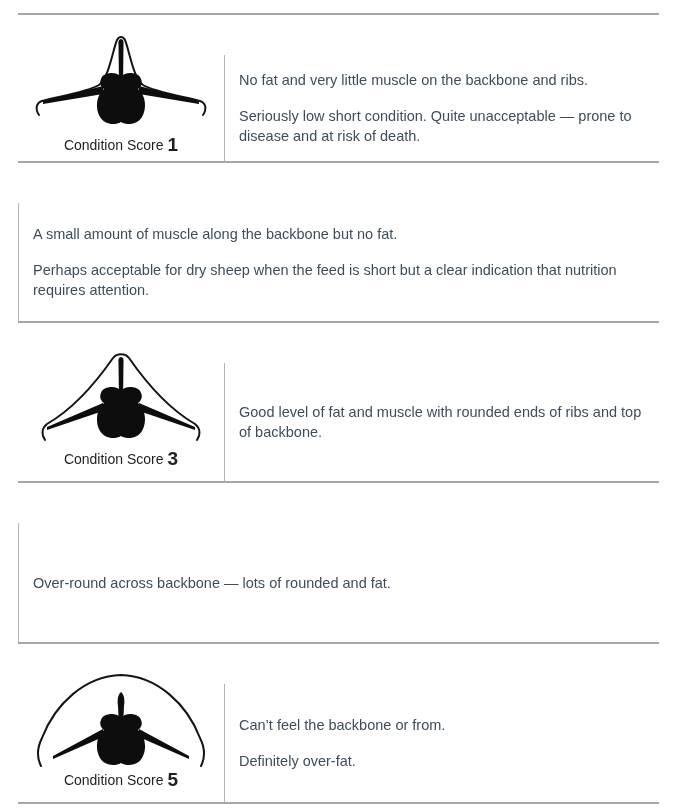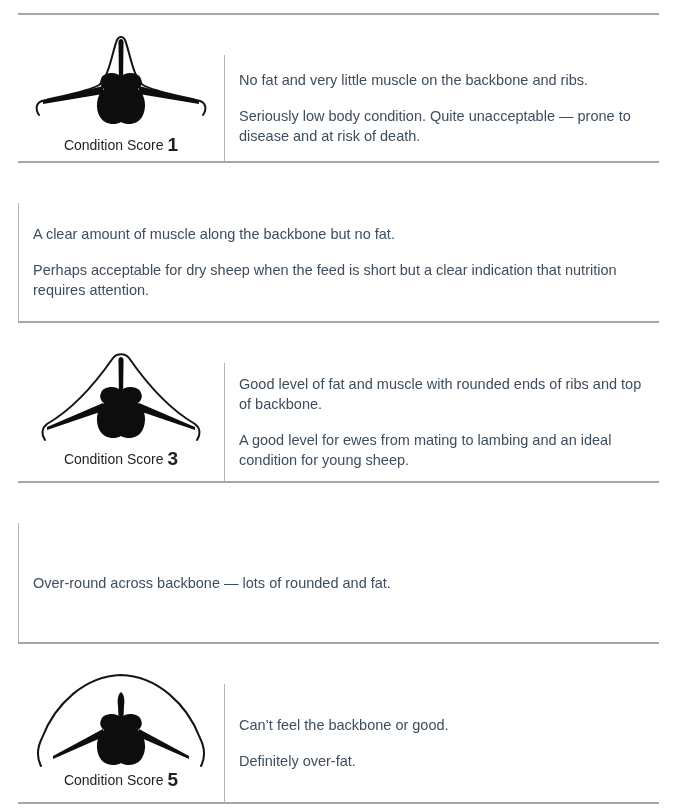--- a/index.html
+++ b/index.html
@@ -77,45 +77,44 @@
         <path class="skin" d="M 6 84 C 2 78 3 72 9 70 C 34 64 56 60 66 54 C 76 47 80 18 84 9 C 86 5 90 5 92 9 C 96 18 100 47 110 54 C 120 60 142 64 167 70 C 173 72 174 78 170 84"></path>
         <path class="ink" d="M 88 8 C 86 8 85 10 85.5 14 L 86 54 L 90 54 L 90.5 14 C 91 10 90 8 88 8 Z"></path>
         <path class="ink" d="M 70 55 L 10 70 L 10 73 L 70 63 Z"></path>
         <path class="ink" d="M 106 55 L 166 70 L 166 73 L 106 63 Z"></path>
         <path class="ink" d="M 88 46 C 84 40 70 41 68 48 C 66 52 68 56 71 58 C 63 64 62 78 67 86 C 71 93 81 95 88 91 C 95 95 105 93 109 86 C 114 78 113 64 105 58 C 108 56 110 52 108 48 C 106 41 92 40 88 46 Z"></path>
       </svg>
       <div class="score-label"><span>Condition Score</span><span class="num">1</span></div>
     </div>
     <div class="cell cell-right">
       <p>No fat and very little muscle on the backbone and ribs.</p>
-      <p>Seriously low body condition. Quite unacceptable — prone to disease and at risk of death.</p>
+      <p>Seriously low short condition. Quite unacceptable — prone to disease and at risk of death.</p>
     </div>
   </div>
 
   <div class="row row-2">
     <div class="cell cell-right">
-      <p>A clear amount of muscle along the backbone but no fat.</p>
+      <p>A small amount of muscle along the backbone but no fat.</p>
       <p>Perhaps acceptable for dry sheep when the feed is short but a clear indication that nutrition requires attention.</p>
     </div>
   </div>
 
   <div class="row row-3">
     <div class="cell cell-left">
       <svg class="diagram" width="178" height="104" viewBox="0 0 176 104">
         <path class="skin" d="M 12 95 C 8 89 9 83 14 79 C 40 64 64 36 80 13 C 84 8 92 8 96 13 C 112 36 136 64 162 79 C 167 83 168 89 164 95"></path>
         <path class="ink" d="M 88 12 C 86 12 85 14 85.5 18 L 86 55 L 90 55 L 90.5 18 C 91 14 90 12 88 12 Z"></path>
         <path class="ink" d="M 70 58 L 14 82 L 14 85 L 70 66 Z"></path>
         <path class="ink" d="M 106 58 L 162 82 L 162 85 L 106 66 Z"></path>
         <path class="ink" d="M 88 46 C 84 40 70 41 68 48 C 66 52 68 56 71 58 C 63 64 62 78 67 86 C 71 93 81 95 88 91 C 95 95 105 93 109 86 C 114 78 113 64 105 58 C 108 56 110 52 108 48 C 106 41 92 40 88 46 Z"></path>
       </svg>
       <div class="score-label"><span>Condition Score</span><span class="num">3</span></div>
     </div>
     <div class="cell cell-right">
       <p>Good level of fat and muscle with rounded ends of ribs and top of backbone.</p>
-      <p>A good level for ewes from mating to lambing and an ideal condition for young sheep.</p>
     </div>
   </div>
 
   <div class="row row-4">
     <div class="cell cell-right">
       <p>Over-round across backbone — lots of rounded and fat.</p>
     </div>
   </div>
 
   <div class="row row-5">
@@ -123,18 +122,18 @@
       <svg class="diagram" width="178" height="104" viewBox="0 0 176 104">
         <path class="skin" d="M 8 100 C 4 92 4 82 9 72 C 22 38 52 10 88 9 C 124 10 154 38 167 72 C 172 82 172 92 168 100"></path>
         <path class="ink" d="M 88 26 C 85 28 84 34 85 40 L 86 62 L 90 62 L 91 40 C 92 34 91 28 88 26 Z"></path>
         <path class="ink" d="M 70 63 L 20 90 L 20 93 L 70 71 Z"></path>
         <path class="ink" d="M 106 63 L 156 90 L 156 93 L 106 71 Z"></path>
         <path class="ink" d="M 88 52 C 84 46 70 47 68 54 C 66 58 68 62 71 64 C 63 70 62 84 67 92 C 71 99 81 101 88 97 C 95 101 105 99 109 92 C 114 84 113 70 105 64 C 108 62 110 58 108 54 C 106 47 92 46 88 52 Z"></path>
       </svg>
       <div class="score-label"><span>Condition Score</span><span class="num">5</span></div>
     </div>
     <div class="cell cell-right">
-      <p>Can’t feel the backbone or good.</p>
+      <p>Can’t feel the backbone or from.</p>
       <p>Definitely over-fat.</p>
     </div>
   </div>
 
 </div>
 
 </body></html>

